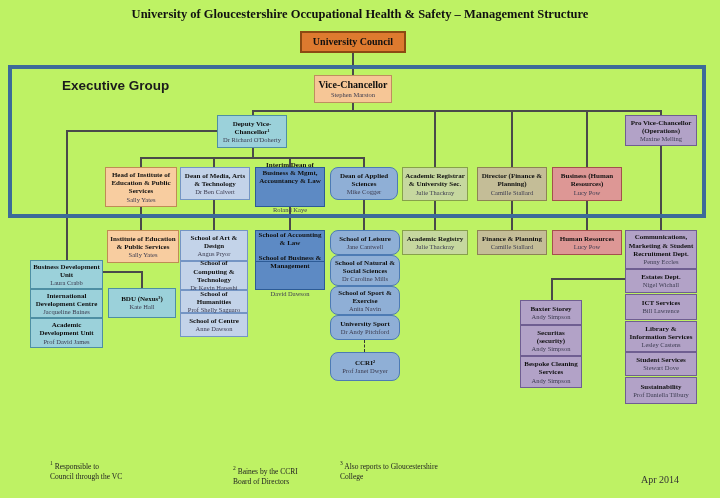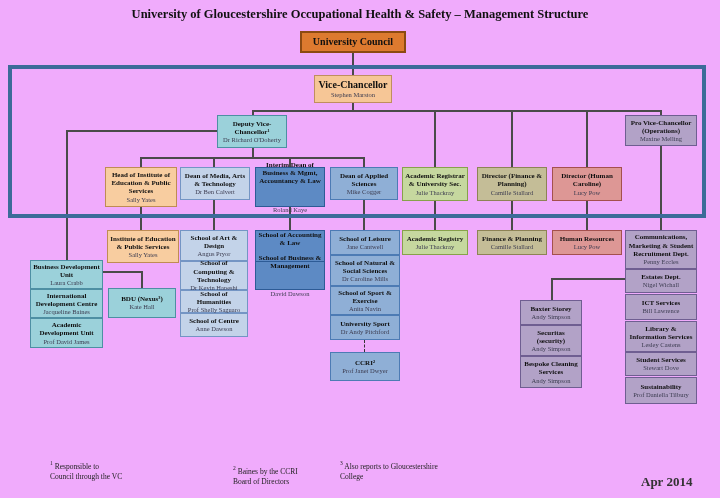--- a/index.html
+++ b/index.html
@@ -1,16 +1,16 @@
 <!DOCTYPE html>
 <html><head>
 <meta charset="utf-8">
 <style>
   html,body{margin:0;padding:0;background:#ffffff;}
-  #slide{position:relative;width:720px;height:498px;background:#f0abfc;overflow:hidden;
+  #slide{position:relative;width:720px;height:498px;background:#bef264;overflow:hidden;
          font-family:"Liberation Serif",serif;}
   .page-title{position:absolute;left:0;right:0;top:7px;text-align:center;
               font-size:12.5px;font-weight:bold;color:#111;}
   .frame{position:absolute;left:8px;top:65px;width:698px;height:153px;
          border:4px solid #3c6b99;box-sizing:border-box;z-index:1;}
   .exec-label{position:absolute;left:62px;top:78px;z-index:2;
               font-family:"Liberation Sans",sans-serif;font-weight:bold;
               font-size:13.5px;color:#1c1c1c;}
   .node{position:absolute;box-sizing:border-box;display:flex;flex-direction:column;
         justify-content:center;align-items:center;text-align:center;
@@ -18,32 +18,32 @@
   .node .t{font-weight:bold;font-size:7px;line-height:1.18;color:#101010;width:100%;}
   .node .n{font-size:6.5px;line-height:1.15;color:#3c3c50;width:100%;}
   .c-orange{background:#dd7a2f;border:2px solid #8c4a12;}
   .c-orange .t{font-size:10px;}
   .c-vc{background:#f6c696;border-color:#bf8e5f;}
   .c-vc .t{font-size:10px;}
   .c-peach{background:#f8cda0;border-color:#bf8c54;}
   .c-teal{background:#9bd1da;border-color:#4e8fa3;}
   .c-bluelight{background:#c3d3e9;border-color:#7495c4;}
   .c-bluemid{background:#5d8ac4;border-color:#2d5b96;gap:20px;}
-  .c-blue{background:#8fafd6;border-color:#4d7bb4;}
+  .c-blue{background:#8fafd6;border-color:#4d7bb4;border-radius:8px;}
   .c-green{background:#c6d89f;border-color:#87a14b;}
   .c-tan{background:#c4bd97;border-color:#8d8355;}
   .c-salmon{background:#dd9795;border-color:#a4504d;}
   .c-purple{background:#b2a2c7;border-color:#6f5e91;}
   .hline,.vline{position:absolute;background:#4a4a4a;z-index:0;}
   .hline{height:1.5px;}
   .vline{width:1.5px;}
   .vdash{position:absolute;width:0;border-left:1.5px dashed #333;z-index:0;}
   .footnote{position:absolute;font-size:7.5px;line-height:1.35;color:#222;z-index:3;}
   .footnote sup{font-size:5.5px;}
-  .date{position:absolute;font-size:13px;color:#333;z-index:3;font-weight:bold;}
+  .date{position:absolute;font-size:10px;color:#333;z-index:3;}
 </style>
 </head>
 <body>
 
 <div id="slide">
 
   <div class="page-title">University of Gloucestershire Occupational Health &amp; Safety – Management Structure</div>
 
   <div class="vline" style="left:352px;top:52px;height:23px"></div>
   <div class="vline" style="left:352px;top:103px;height:8px"></div>
@@ -61,20 +61,21 @@
   <div class="vline" style="left:213px;top:157px;height:73px"></div>
   <div class="vline" style="left:289px;top:157px;height:73px"></div>
   <div class="vline" style="left:363px;top:157px;height:73px"></div>
   <div class="hline" style="left:103px;top:271px;width:39px"></div>
   <div class="vline" style="left:141px;top:271px;height:17px"></div>
   <div class="hline" style="left:551px;top:278px;width:75px"></div>
   <div class="vline" style="left:551px;top:278px;height:22px"></div>
   <div class="vdash" style="left:364px;top:340px;height:12px"></div>
 
   <div class="frame"></div>
+  <div class="exec-label">Executive Group</div>
 
   <div class="node c-orange" style="left:300px;top:31px;width:106px;height:22px">
     <div class="t">University Council</div>
   </div>
   <div class="node c-vc" style="left:314px;top:75px;width:78px;height:28px">
     <div class="t">Vice-Chancellor</div>
     <div class="n">Stephen Marston</div>
   </div>
   <div class="node c-teal" style="left:217px;top:115px;width:70px;height:33px">
     <div class="t">Deputy Vice-Chancellor¹</div>
@@ -103,21 +104,21 @@
   </div>
   <div class="node c-green" style="left:402px;top:167px;width:66px;height:34px">
     <div class="t">Academic Registrar &amp; University Sec.</div>
     <div class="n">Julie Thackray</div>
   </div>
   <div class="node c-tan" style="left:477px;top:167px;width:70px;height:34px">
     <div class="t">Director (Finance &amp; Planning)</div>
     <div class="n">Camille Stallard</div>
   </div>
   <div class="node c-salmon" style="left:552px;top:167px;width:70px;height:34px">
-    <div class="t">Director (Human Caroline)</div>
+    <div class="t">Business (Human Resources)</div>
     <div class="n">Lucy Pow</div>
   </div>
 
   <div class="node c-teal" style="left:30px;top:260px;width:73px;height:29px">
     <div class="t">Business Development Unit</div>
     <div class="n">Laura Crabb</div>
   </div>
   <div class="node c-teal" style="left:30px;top:289px;width:73px;height:29px">
     <div class="t">International Development Centre</div>
     <div class="n">Jacqueline Baines</div>

